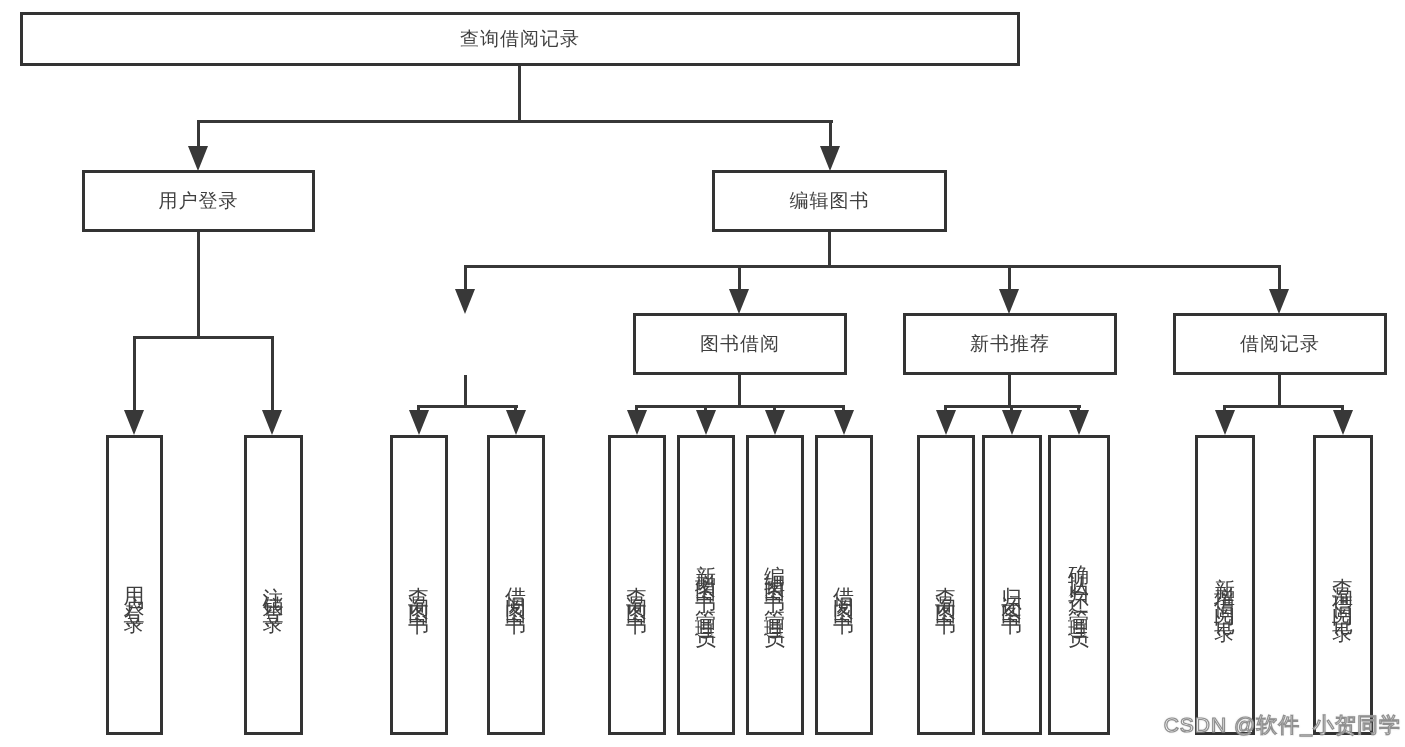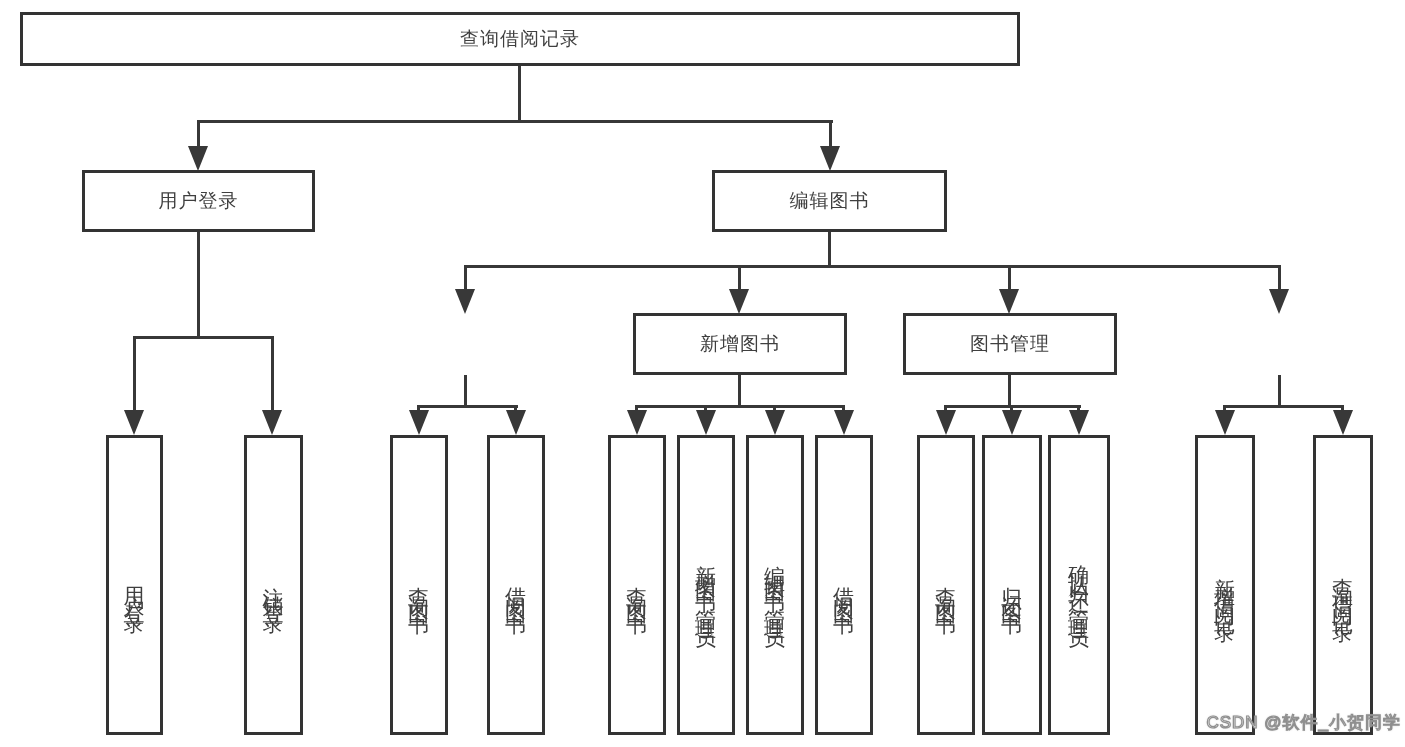--- a/index.html
+++ b/index.html
@@ -23,21 +23,21 @@
   }
   .v{position:absolute;width:3px;background:var(--line,#383838);}
   .h{position:absolute;height:3px;background:var(--line,#383838);}
   .arrow{
     position:absolute;width:0;height:0;
     border-left:10px solid transparent;border-right:10px solid transparent;
     border-top:25px solid var(--line,#383838);
   }
   .watermark{
     position:absolute;top:711px;right:4px;z-index:5;
-    font-size:17px;color:var(--watermark_text,#fff);
+    font-size:21px;color:var(--watermark_text,#fff);
     -webkit-text-stroke:1.2px var(--watermark_outline,#8f8f8f);
     text-shadow:0 0 2px rgba(140,140,140,.8);
     letter-spacing:1px;white-space:nowrap;
   }
 </style>
 </head>
 <body>
 
 <div class="stage">
 
@@ -71,24 +71,27 @@
   <div class="v" style="left:464px;top:268px;height:22px;"></div>
   <div class="v" style="left:738px;top:268px;height:22px;"></div>
   <div class="v" style="left:1008px;top:268px;height:22px;"></div>
   <div class="v" style="left:1278px;top:268px;height:22px;"></div>
   <div class="arrow" style="left:455px;top:289px;"></div>
   <div class="arrow" style="left:729px;top:289px;"></div>
   <div class="arrow" style="left:999px;top:289px;"></div>
   <div class="arrow" style="left:1269px;top:289px;"></div>
 
   <div class="box" style="left:633px;top:313px;width:214px;height:62px;">
-    <span>新增图书</span>
+    <span>图书借阅</span>
   </div>
   <div class="box" style="left:903px;top:313px;width:214px;height:62px;">
-    <span>图书管理</span>
+    <span>新书推荐</span>
+  </div>
+  <div class="box" style="left:1173px;top:313px;width:214px;height:62px;">
+    <span>借阅记录</span>
   </div>
 
   <div class="v" style="left:464px;top:375px;height:33px;"></div>
   <div class="h" style="left:417px;top:405px;width:101px;"></div>
   <div class="v" style="left:417px;top:408px;height:4px;"></div>
   <div class="v" style="left:514px;top:408px;height:4px;"></div>
   <div class="arrow" style="left:409px;top:410px;"></div>
   <div class="arrow" style="left:506px;top:410px;"></div>
 
   <div class="v" style="left:738px;top:375px;height:33px;"></div>

